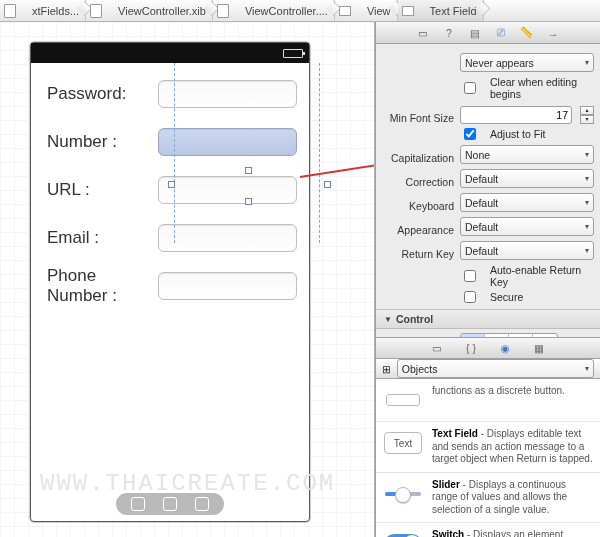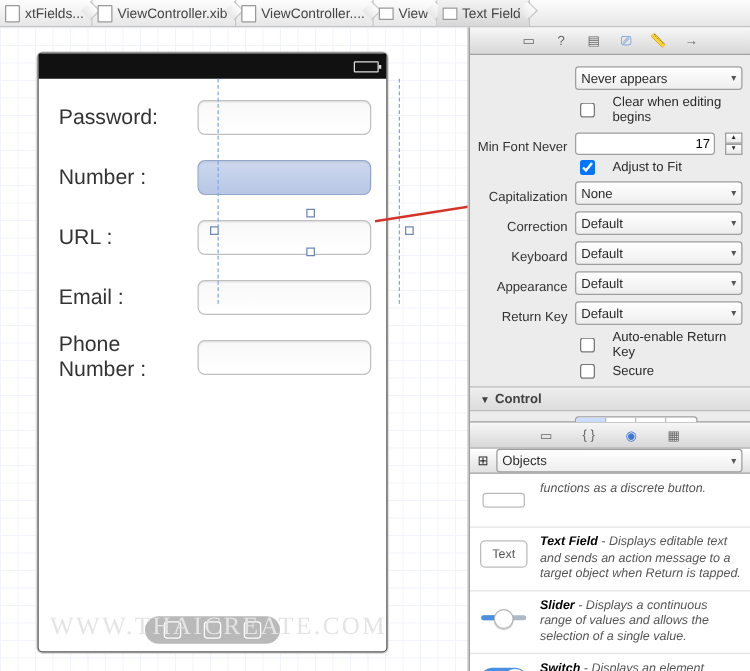--- a/index.html
+++ b/index.html
@@ -18,21 +18,21 @@
     background: linear-gradient(#fdfdfd,#e6e6e6);
     border-bottom: 1px solid #b5b5b5;
     font-size: 11px; color: #444;
   }
   .crumb {
     display: flex; align-items: center;
     padding: 0 6px 0 4px;
     height: 100%;
     border-right: 1px solid #c7c7c7;
     position: relative;
-    gap: 4px;
+    gap: 16px;
     white-space: nowrap;
   }
   .crumb::after{
     content:""; position:absolute; right:-5px; top:3px;
     width:10px;height:10px;
     background:linear-gradient(#fdfdfd,#e6e6e6);
     border-right:1px solid #c7c7c7;border-top:1px solid #c7c7c7;
     transform:rotate(45deg);
   }
   .crumb:last-child{background:linear-gradient(#f3f3f3,#d7d7d7);}
@@ -91,23 +91,23 @@
   
   .dock{
     position:absolute;left:50%;bottom:6px;transform:translateX(-50%);
     width:108px;height:22px;border-radius:11px;
     background:rgba(100,100,100,.45);
     display:flex;justify-content:space-around;align-items:center;
     padding:0 6px;
   }
   .dock div{width:14px;height:14px;border:1.5px solid #fff;border-radius:3px;}
   .watermark{
-    position:absolute;left:40px;bottom:24px;
-    font-size:20px;color:#e4e4e4;letter-spacing:2px;
-    font-family:Liberation Serif, serif;
+    position:absolute;left:40px;bottom:40px;
+    font-size:24px;color:#e4e4e4;letter-spacing:2px;
+    font-family:Liberation Mono, monospace;
   }
   
   .arrow{position:absolute;left:300px;top:135px;pointer-events:none;}
   .arrow svg{overflow:visible;}
 
   
   .inspector{
     flex:1;
     background:#ececec;
     display:flex;flex-direction:column;
@@ -166,21 +166,21 @@
     height:20px;background:linear-gradient(#fff,#e0e0e0);
     border-bottom:1px solid #a0a0a0;
     display:flex;align-items:center;gap:6px;padding:0 6px;font-size:10.5px;
   }
   .lib{flex:0 0 158px;overflow-y:auto;background:#fff;font-size:10px;}
   .libitem{
     display:flex;gap:8px;padding:6px;border-bottom:1px solid #e3e3e3;
     align-items:flex-start;
   }
   .libitem .icon{width:42px;height:30px;flex-shrink:0;display:flex;align-items:center;justify-content:center;}
-  .libitem .txt{flex:1;color:#555;line-height:1.25;font-style:italic;}
+  .libitem .txt{flex:1;color:#555;line-height:1.25;}
   .libitem .txt b{color:#000;}
   .sliderico{width:36px;height:4px;background:#aeb9c7;border-radius:2px;position:relative;}
   .sliderico::before{content:"";position:absolute;left:0;top:0;width:14px;height:4px;background:#4a90e2;border-radius:2px;}
   .sliderico::after{content:"";position:absolute;left:10px;top:-5px;width:14px;height:14px;border-radius:50%;background:#fff;border:1px solid #b5b5b5;box-shadow:0 1px 1px rgba(0,0,0,.2);}
   .switchico{width:38px;height:20px;border-radius:10px;background:#4a90e2;position:relative;}
   .switchico::after{content:"";position:absolute;right:1px;top:1px;width:18px;height:18px;border-radius:50%;background:#fff;}
   .txtico{width:38px;height:22px;border:1px solid #bbb;border-radius:4px;display:flex;align-items:center;justify-content:center;font-size:10px;color:#555;background:#fff;}
   
   .al{stroke:#555;stroke-width:1;}
   .rl{stroke:#c44;}
@@ -284,21 +284,21 @@
             <span>Never appears</span>
             <span class="arr">▾</span>
           </div>
       </div>
       <div class="chk">
           <input type="checkbox" style="">
           <span>Clear when editing begins</span>
         </div>
 
       <div class="prow">
-        <span class="plabel">Min Font Never</span>
+        <span class="plabel">Min Font Size</span>
         <input class="numfield" style="flex: 1 1 0%;" value="17">
         <div class="stepper">
             <div>▴</div>
             <div>▾</div>
           </div>
       </div>
       <div class="chk">
           <input type="checkbox" checked="" style="">
           <span>Adjust to Fit</span>
         </div>

